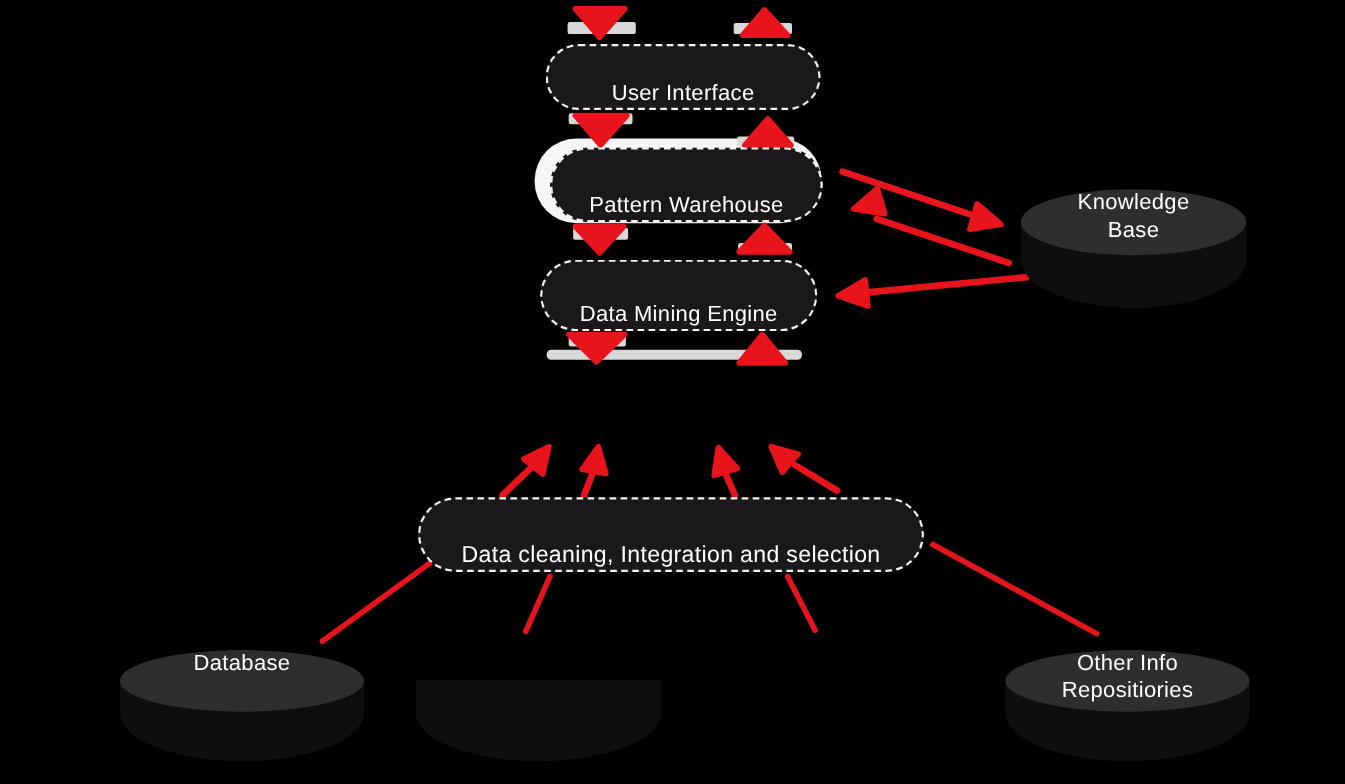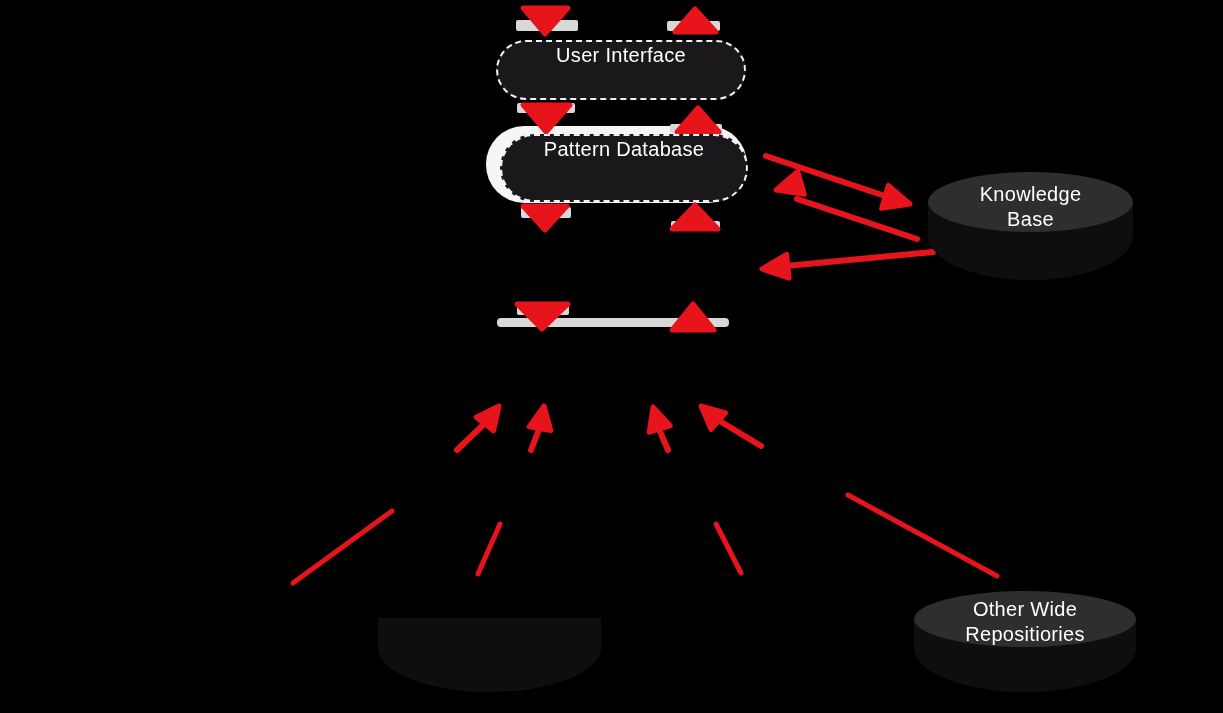--- a/index.html
+++ b/index.html
@@ -24,21 +24,21 @@
   .red-line{stroke:var(--arrow_red);stroke-width:6;stroke-linecap:round;fill:none;}
   .red-line-thin{stroke:var(--arrow_red);stroke-width:5;stroke-linecap:round;fill:none;}
   .strip{fill:var(--highlight_strip);}
   .swoosh{fill:var(--highlight_swoosh);}
 
   .pill{
     position:absolute;z-index:2;box-sizing:border-box;
     background:var(--pill_fill);
     border:2px dashed var(--pill_border);
     border-radius:999px;
-    display:flex;align-items:flex-start;justify-content:center;
+    display:flex;align-items:flex-end;justify-content:center;
     font-size:20px;letter-spacing:.3px;line-height:1.3;
   }
   .pill span{white-space:pre-line;text-align:center;}
   #pill-ui   {left:496px;top:40px; width:250px;height:60px;}
   #pill-pe   {left:500px;top:134px;width:248px;height:68px;}
   #pill-dme  {left:491px;top:236px;width:252px;height:65px;}
   #pill-dbs  {left:465px;top:332px;width:312px;height:68px;justify-content:flex-start;padding-left:44px;}
   #pill-dbs span{text-align:left;}
   #pill-clean{left:380px;top:452px;width:460px;height:68px;font-size:21px;}
 
@@ -46,21 +46,21 @@
   .cyl .body{
     position:absolute;left:0;right:0;top:27px;height:74px;
     background:var(--cylinder-body,#100d0f);
     background:var(--cylinder_body);
     border-radius:0 0 50% 50% / 0 0 44px 44px;
   }
   .cyl .top{
     position:absolute;left:0;right:0;top:0;height:56px;
     background:var(--cylinder_top);
     border-radius:50%;
-    display:flex;align-items:flex-end;justify-content:center;
+    display:flex;align-items:flex-start;justify-content:center;
     font-size:20px;letter-spacing:.3px;line-height:1.25;
   }
   .cyl .top span{white-space:pre-line;text-align:center;}
   #cyl-db {left:109px;top:591px;width:222px;height:102px;}
   #cyl-dw {left:378px;top:591px;width:223px;height:102px;}
   #cyl-www{left:645px;top:591px;width:223px;height:102px;}
   #cyl-oir{left:914px;top:591px;width:222px;height:102px;}
   #cyl-kb {left:928px;top:172px;width:205px;height:108px;}
   #cyl-kb .top{height:60px;}
   #cyl-kb .body{top:30px;height:78px;}
@@ -125,35 +125,47 @@
     <line class="red-line-thin" x1="392" y1="511" x2="293" y2="583"></line>
     <line class="red-line-thin" x1="500" y1="524" x2="478" y2="574"></line>
     <line class="red-line-thin" x1="716" y1="524" x2="741" y2="573"></line>
     <line class="red-line-thin" x1="848" y1="495" x2="997" y2="576"></line>
   </svg>
 
   <div class="pill" id="pill-ui">
     <span>User Interface</span>
   </div>
   <div class="pill" id="pill-pe">
-    <span>Pattern Database</span>
+    <span>Pattern Warehouse</span>
+  </div>
+  <div class="pill" id="pill-dme">
+    <span>Data Mining Engine</span>
+  </div>
+  <div class="pill" id="pill-clean">
+    <span>Data cleaning, Integration and selection</span>
   </div>
 
   <div class="cyl" id="cyl-kb">
     <div class="body"></div>
     <div class="top">
       <span>Knowledge
 Base</span>
     </div>
   </div>
 
+  <div class="cyl" id="cyl-db">
+    <div class="body"></div>
+    <div class="top">
+      <span>Database</span>
+    </div>
+  </div>
   <div class="cyl" id="cyl-dw">
     <div class="body"></div>
   </div>
   <div class="cyl" id="cyl-oir">
     <div class="body"></div>
     <div class="top">
-      <span>Other Wide
+      <span>Other Info
 Repositiories</span>
     </div>
   </div>
 
 </div>
 
 </body></html>

